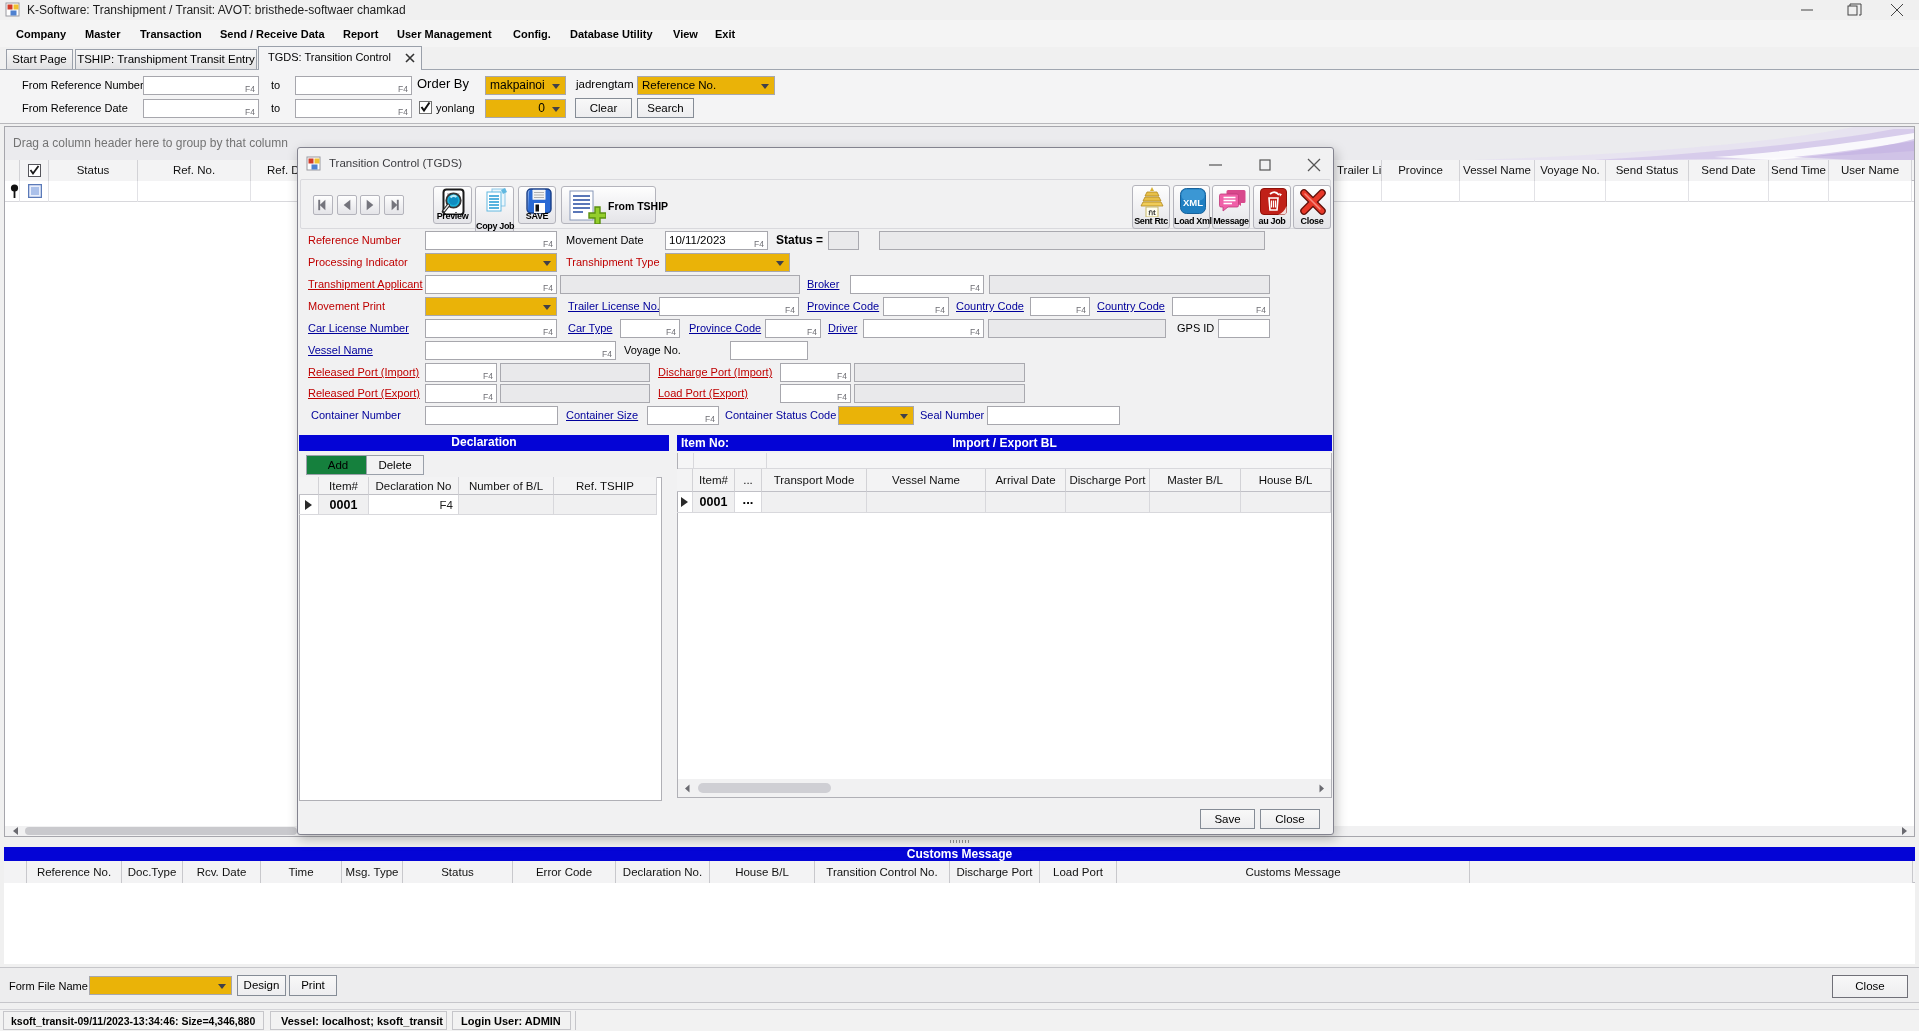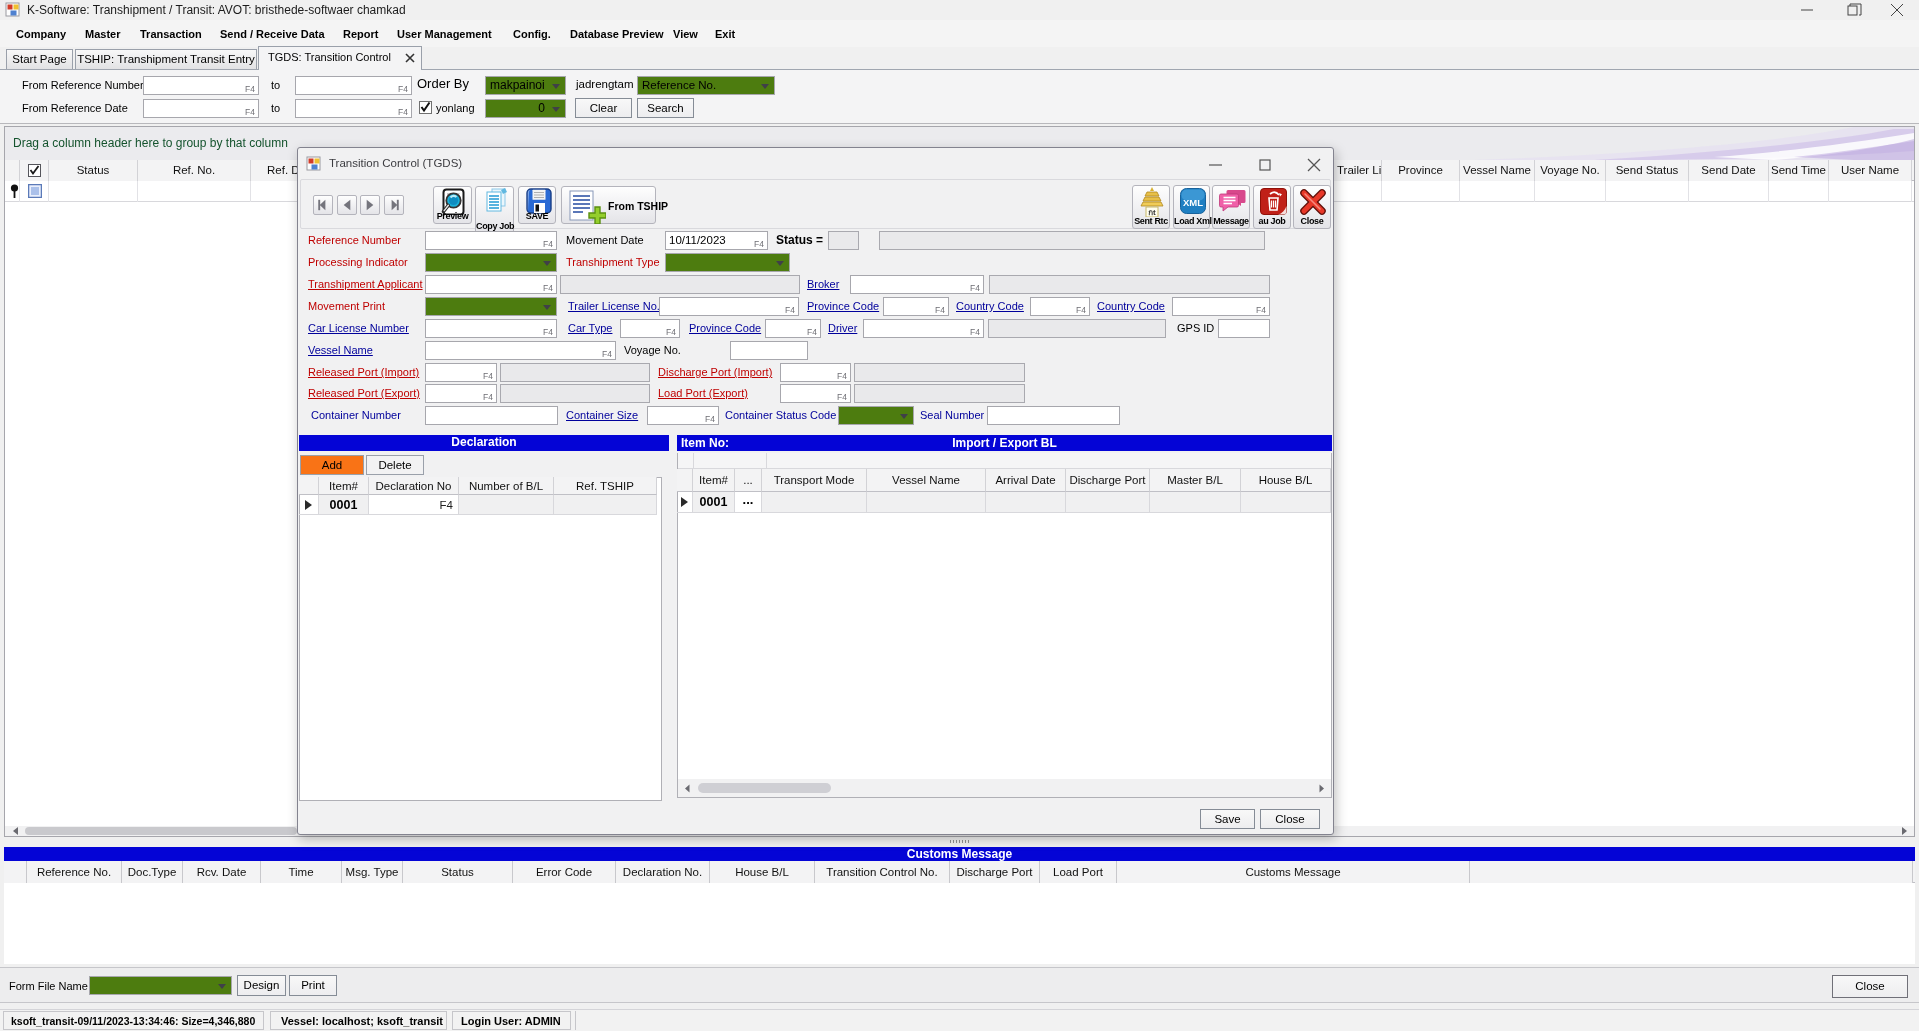--- a/index.html
+++ b/index.html
@@ -4,21 +4,21 @@
 *{margin:0;padding:0;box-sizing:border-box}
 html,body{width:1919px;height:1031px;overflow:hidden;font-family:"Liberation Sans",sans-serif;background:#f0f0f0;position:relative}
 .ab{position:absolute}
 .lbl{position:absolute;font-size:11px;white-space:nowrap;line-height:19px;height:19px}
 .red{color:#bf0000}
 .nvy{color:#00009b}
 .und{text-decoration:underline}
 .tb{position:absolute;background:#fff;border:1px solid #a7a7ad;height:19px;font-size:11.5px;line-height:17px;padding:0 3px;color:#000}
 .ro{position:absolute;background:#e9e9eb;border:1px solid #a9a9af;height:19px}
 .f4::after{content:"F4";position:absolute;right:3px;top:4px;font-size:8.5px;color:#6e6e74}
-.dd{position:absolute;background:#4d7c0f;border:1px solid #a7a7ad;height:19px}
+.dd{position:absolute;background:#eab308;border:1px solid #a7a7ad;height:19px}
 .dd::after{content:"";position:absolute;right:5px;top:7px;border-left:4px solid transparent;border-right:4px solid transparent;border-top:5px solid #404048}
 .btn{position:absolute;background:linear-gradient(#f8f8f8,#ededef);border:1px solid #858c96;font-size:11.5px;text-align:center;color:#000}
 .gh{position:absolute;background:#f3f3f4;border-right:1px solid #d2d2d6;font-size:11.5px;color:#111;text-align:center;white-space:nowrap;overflow:hidden}
 .cell{position:absolute;border-right:1px solid #e2e2e6;font-size:12px;overflow:hidden}
 .tbtn{position:absolute;background:linear-gradient(#fefefe,#f1f1f3 50%,#e4e4e8);border:1px solid #b4b4bc;border-radius:3px}
 .tlab{position:absolute;width:100%;text-align:center;font-size:9px;letter-spacing:-0.35px;font-weight:bold;color:#000;bottom:2px;white-space:nowrap;overflow:visible}
 </style></head>
 <body>
 
 <div class="ab" id="titlebar" style="left:0;top:0;width:1919px;height:20px;background:#f0f0f0">
@@ -39,21 +39,21 @@
 </div>
 
 <div class="ab" id="menubar" style="left:0;top:20px;width:1919px;height:27px;background:#f4f4f4">
   <div class="ab" style="top:8px;left:16px;font-size:11px;font-weight:bold">Company</div>
   <div class="ab" style="top:8px;left:85px;font-size:11px;font-weight:bold">Master</div>
   <div class="ab" style="top:8px;left:140px;font-size:11px;font-weight:bold">Transaction</div>
   <div class="ab" style="top:8px;left:220px;font-size:11px;font-weight:bold">Send / Receive Data</div>
   <div class="ab" style="top:8px;left:343px;font-size:11px;font-weight:bold">Report</div>
   <div class="ab" style="top:8px;left:397px;font-size:11px;font-weight:bold">User Management</div>
   <div class="ab" style="top:8px;left:513px;font-size:11px;font-weight:bold">Config.</div>
-  <div class="ab" style="top:8px;left:570px;font-size:11px;font-weight:bold">Database Preview</div>
+  <div class="ab" style="top:8px;left:570px;font-size:11px;font-weight:bold">Database Utility</div>
   <div class="ab" style="top:8px;left:673px;font-size:11px;font-weight:bold">View</div>
   <div class="ab" style="top:8px;left:715px;font-size:11px;font-weight:bold">Exit</div>
 </div>
 
 <div class="ab" id="tabstrip" style="left:0;top:47px;width:1919px;height:22px;background:#f0f0f0">
   <div class="ab" style="left:6px;top:2px;width:67px;height:20px;background:linear-gradient(#f8f8f8,#e2e2e4);border:1px solid #9aa0aa;border-bottom:none;font-size:11.5px;text-align:center;line-height:19px">Start Page</div>
   <div class="ab" style="left:75px;top:2px;width:182px;height:20px;background:linear-gradient(#f8f8f8,#e2e2e4);border:1px solid #9aa0aa;border-bottom:none;font-size:11.5px;text-align:center;line-height:19px">TSHIP: Transhipment Transit Entry</div>
   <div class="ab" style="left:258px;top:-1px;width:164px;height:23px;background:#f4f4f5;border:1px solid #9aa0aa;border-bottom:none;font-size:11px;line-height:20px">
     <span style="margin-left:9px">TGDS: Transition Control</span>
     <svg class="ab" style="right:6px;top:6px" width="10" height="10">
@@ -87,21 +87,21 @@
 </div>
 
 <div class="ab" id="main" style="left:4px;top:126px;width:1911px;height:711px;background:#fff;border:1px solid #a6a6ac">
   <div class="ab" id="dragband" style="left:0;top:0;width:1909px;height:33px;background:#ebebee;overflow:hidden">
     <svg class="ab" style="right:0;top:0" width="620" height="33" viewBox="0 0 620 33">
 <path d="M620 0 L620 33 L180 33 C330 28 480 16 560 0 Z" fill="#e4dcf2" opacity="0.55"></path>
 <path d="M620 2 L620 24 C540 30 440 32 360 33 L300 33 C420 26 540 14 600 2 Z" fill="#cdbce8" opacity="0.6"></path>
 <path d="M620 6 C560 16 480 26 420 30 L480 33 C540 28 590 20 620 12 Z" fill="#fff" opacity="0.85"></path>
 <path d="M620 14 C580 20 540 26 500 30 L560 33 L620 33 Z" fill="#b9a3de" opacity="0.5"></path>
 </svg>
-    <div class="ab" style="left:8px;top:9px;font-size:12px;color:#14532d">Drag a column header here to group by that column</div>
+    <div class="ab" style="left:8px;top:9px;font-size:12px;color:#737373">Drag a column header here to group by that column</div>
   </div>
   <div class="ab" id="gridhead" style="left:0;top:33px;width:1909px;height:21px;background:#f3f3f4;border-bottom:1px solid #bcbcc2">
     <div class="gh" style="left:0px;top:0;width:15px;height:21px;line-height:21px"></div>
     <div class="gh" style="left:15px;top:0;width:29px;height:21px"><svg style="margin-top:4px" width="13" height="13">
           <rect x="0.5" y="0.5" width="12" height="12" fill="#fff" stroke="#55555b"></rect>
           <path d="M2.5 6 L5 9.5 L10.5 2" fill="none" stroke="#1a1a1a" stroke-width="1.8"></path>
         </svg></div>
     <div class="gh" style="left:44px;top:0;width:89px;height:21px;line-height:21px">Status</div>
     <div class="gh" style="left:133px;top:0;width:113px;height:21px;line-height:21px">Ref. No.</div>
     <div class="gh" style="left:246px;top:0;width:109px;height:21px;line-height:21px;text-align:left;padding-left:16px">Ref. D</div>
@@ -413,21 +413,21 @@
     <div class="lbl nvy und" style="left:268px;top:177px">Container Size</div>
     <div class="tb f4" style="left:349px;top:177px;width:72px"></div>
     <div class="lbl nvy" style="left:427px;top:177px">Container Status Code</div>
     <div class="dd" style="left:540px;top:177px;width:76px;font-size:12px;line-height:17px;padding-left:3px"></div>
     <div class="lbl nvy" style="left:622px;top:177px">Seal Number</div>
     <div class="tb" style="left:689px;top:177px;width:133px"></div>
   </div>
 
   <div class="ab" id="decl" style="left:1px;top:287px;width:371px;height:366px">
     <div class="ab" style="left:0;top:0;width:370px;height:16px;background:#0404d6;color:#fff;font-weight:bold;font-size:12px;text-align:center;line-height:15px">Declaration</div>
-    <div class="btn" style="left:1px;top:20px;width:64px;height:20px;line-height:18px;background:#f97316;border-color:#9aa0aa">Add</div>
+    <div class="btn" style="left:7px;top:20px;width:64px;height:20px;line-height:18px;background:#15803d;border-color:#9aa0aa">Add</div>
     <div class="btn" style="left:67px;top:20px;width:58px;height:20px;line-height:18px;background:#f2f2f3;border-color:#9aa0aa">Delete</div>
     <div class="ab" style="left:0;top:42px;width:363px;height:324px;background:#fff;border:1px solid #b0b0b6"></div>
     <div class="gh" style="left:0px;top:42px;width:20px;height:18px;line-height:18px;border-bottom:1px solid #c0c0c6"></div>
     <div class="gh" style="left:20px;top:42px;width:50px;height:18px;line-height:18px;border-bottom:1px solid #c0c0c6">Item#</div>
     <div class="gh" style="left:70px;top:42px;width:90px;height:18px;line-height:18px;border-bottom:1px solid #c0c0c6">Declaration No</div>
     <div class="gh" style="left:160px;top:42px;width:95px;height:18px;line-height:18px;border-bottom:1px solid #c0c0c6">Number of B/L</div>
     <div class="gh" style="left:255px;top:42px;width:103px;height:18px;line-height:18px;border-bottom:1px solid #c0c0c6">Ref. TSHIP</div>
     <div class="ab" style="left:0px;top:60px;width:20px;height:20px;border-right:1px solid #d8d8dc;border-bottom:1px solid #d8d8dc"><svg width="8" height="10" style="margin:5px 0 0 6px">
           <path d="M0 0 L7 5 L0 10 Z" fill="#2a2a2a"></path>
         </svg></div>

